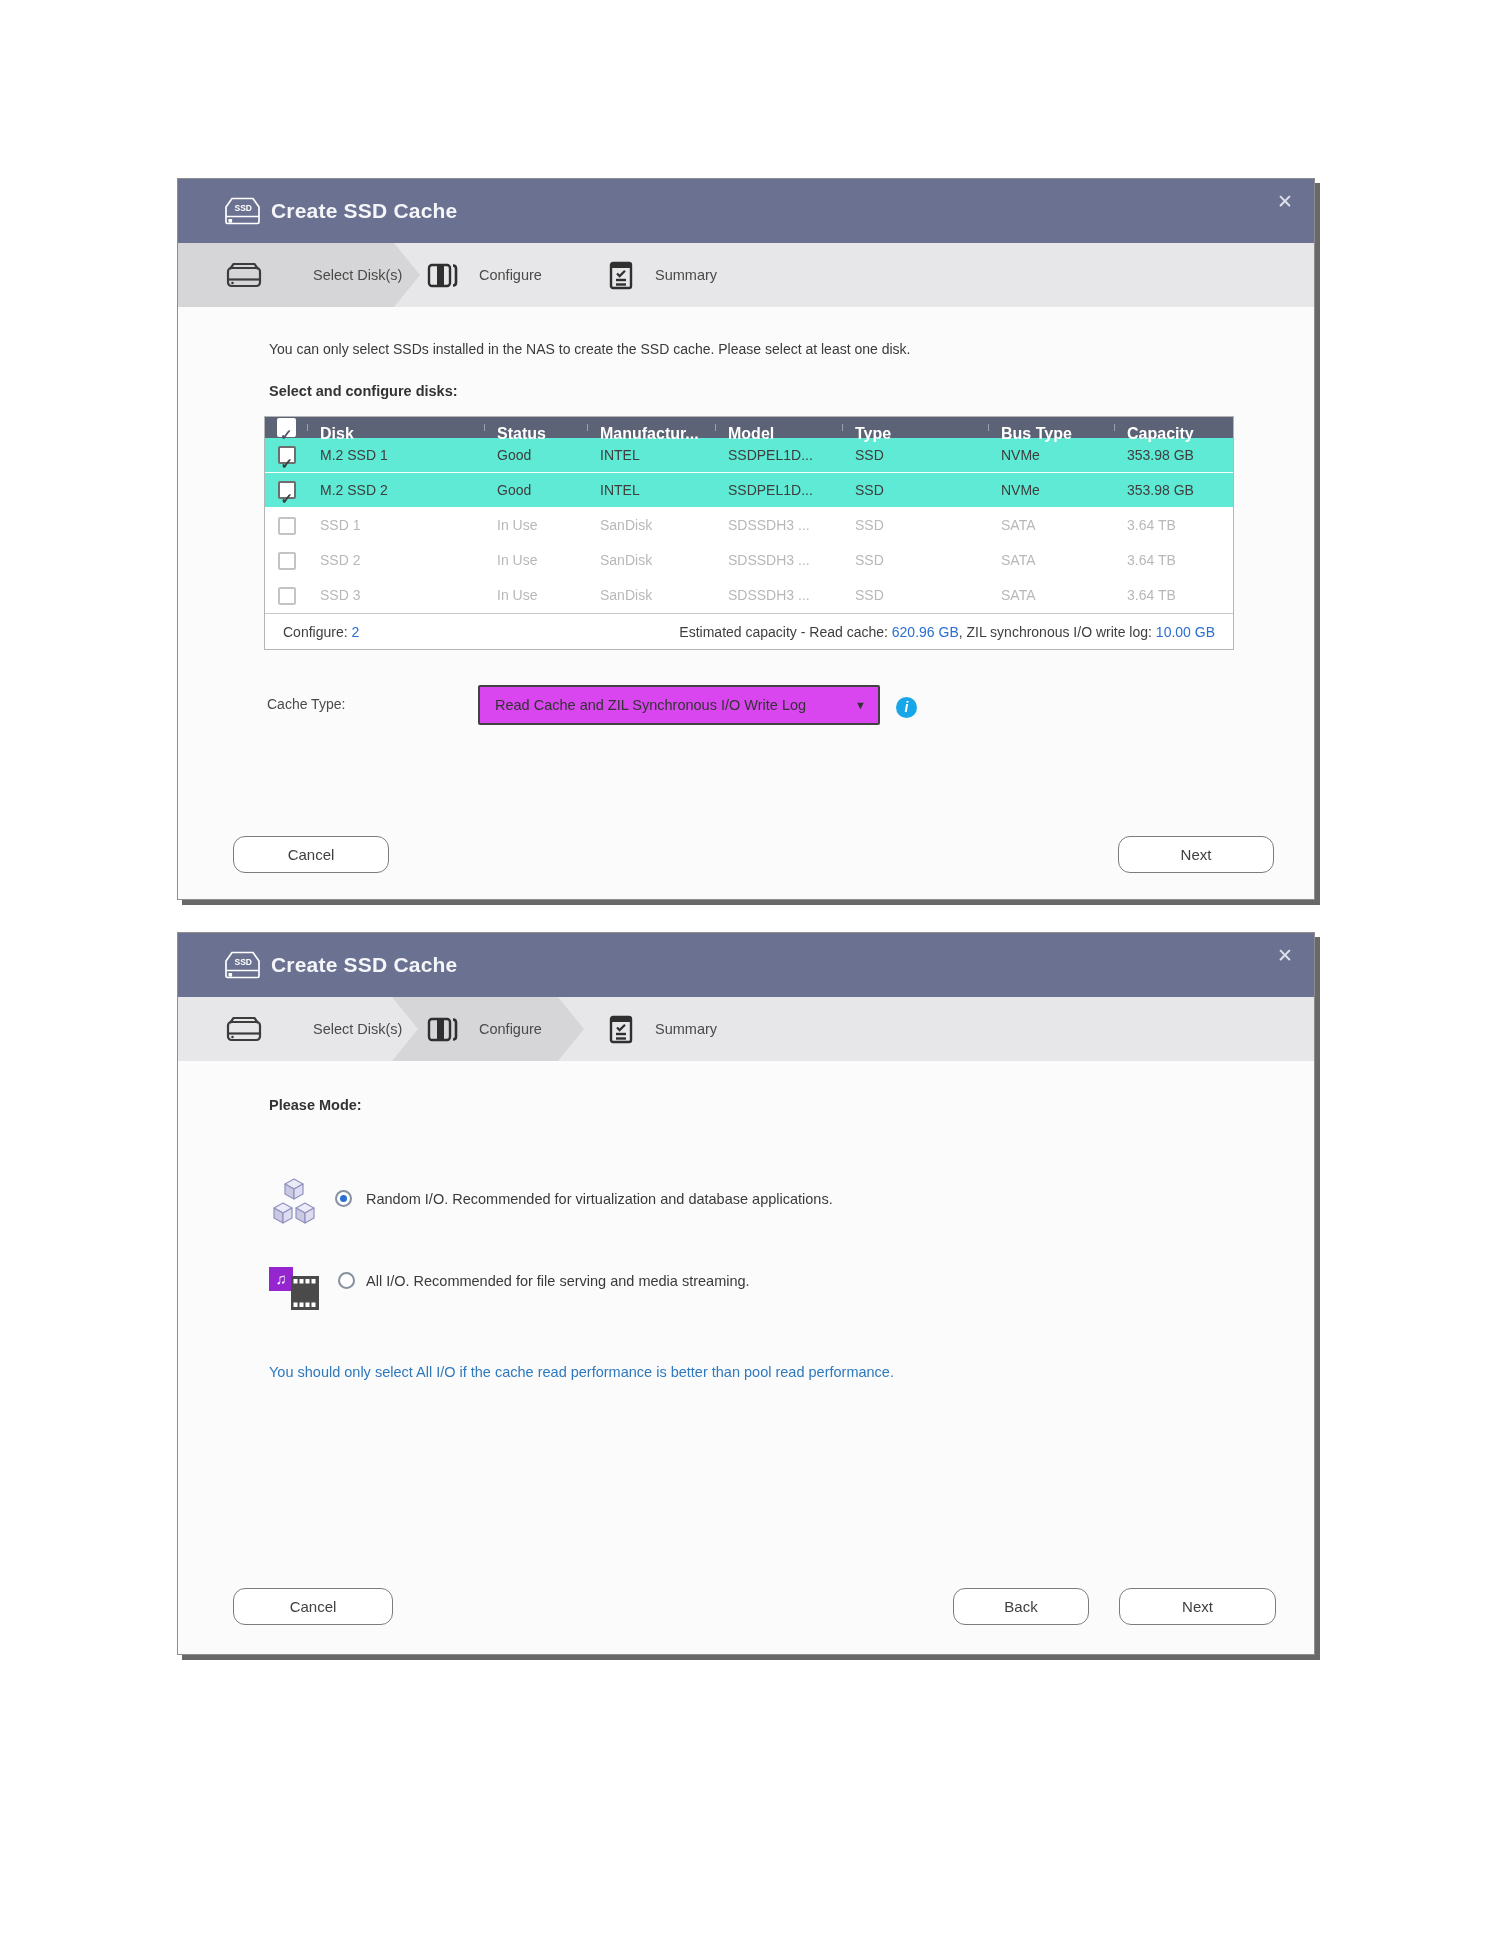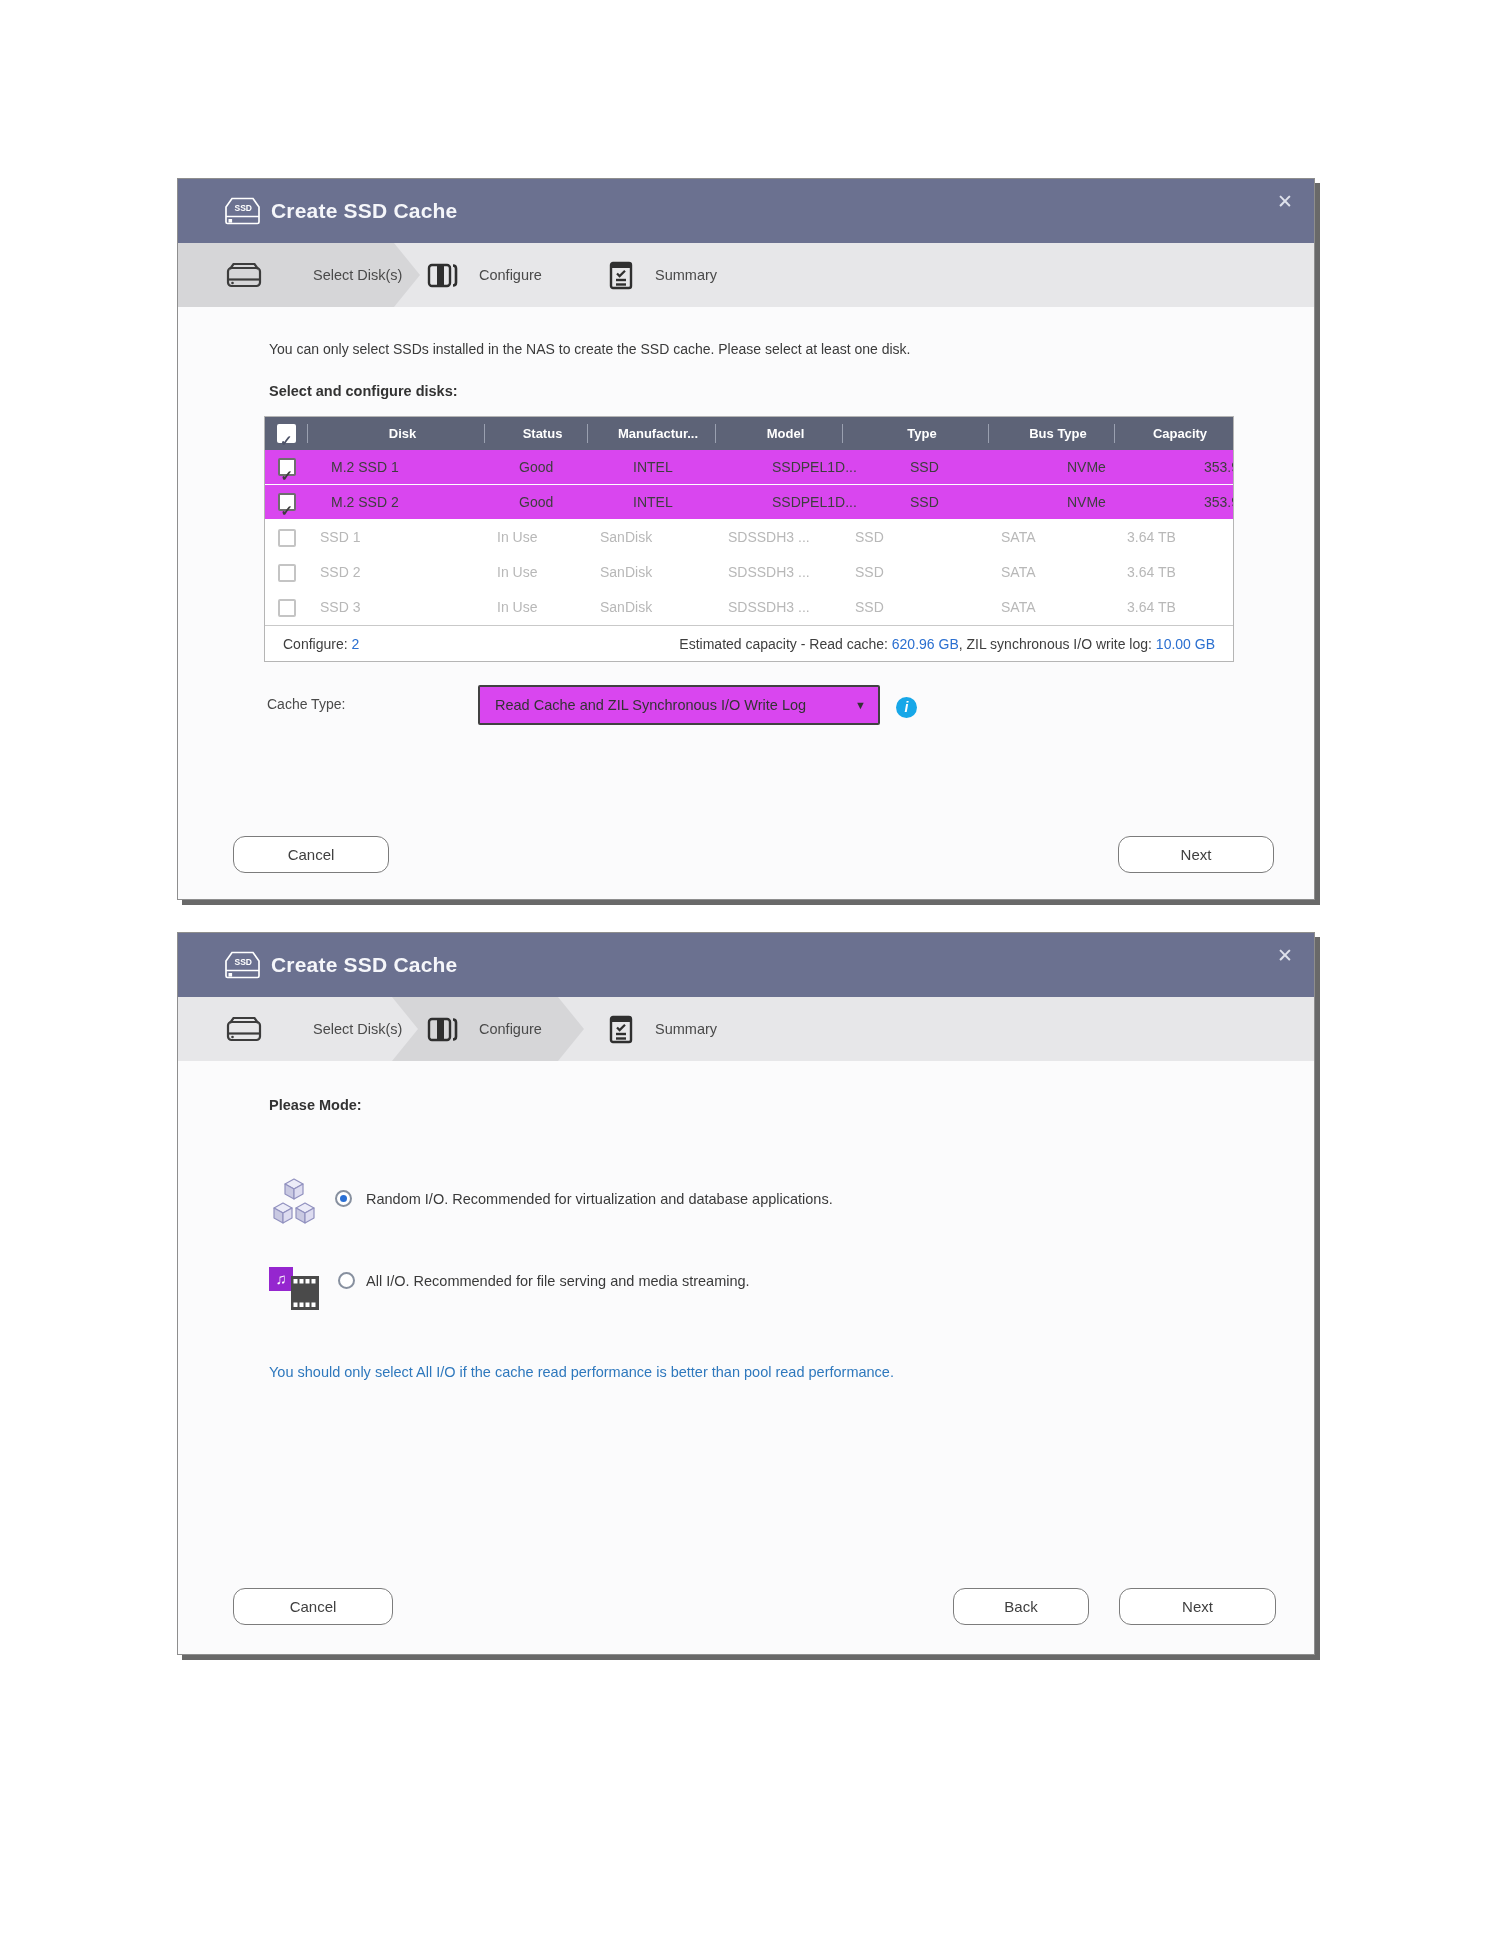--- a/index.html
+++ b/index.html
@@ -32,27 +32,27 @@
   .si1 { left:47px; } .sl1 { left:101px;margin-left:34px; }
   .si2 { left:249px; } .sl2 { left:301px; }
   .si3 { left:430px; } .sl3 { left:477px; }
 
   .instruction { position:absolute; left:91px; top:162px; font-size:14px; color:#3a3a3a; }
   .table-label { position:absolute; left:91px; top:204px; font-size:14.5px; font-weight:bold; color:#333; }
 
   .disk-table { position:absolute; left:86px; top:237px; width:970px; background:#fff;
     border:1px solid #b5b5b5; }
   .trow { display:flex; width:100%; }
-  .thead { height:33px; background:#5d6377; color:#fff; font-size:13px; font-weight:bold;text-align:center; }
+  .thead { height:21px; background:#5d6377; color:#fff; font-size:16px; font-weight:bold; }
   .thead .cell { line-height:33px; position:relative; }
   .thead .cell:not(:last-child)::after { content:""; position:absolute; right:0; top:7px; bottom:7px;
     width:1px; background:#9aa0b0; }
   .tbody-row { height:35px; font-size:14px; color:#3e3e3e; }
   .tbody-row .cell { line-height:35px; white-space:nowrap; overflow:hidden; }
-  .tbody-row.selected { background:#d946ef; border-bottom:1px solid #ffffff;gap:11px; }
+  .tbody-row.selected { background:#5eead4; border-bottom:1px solid #ffffff; }
   .tbody-row.disabled { color:#b8b8b8; }
   .c0 { width:43px; display:flex; align-items:center; justify-content:center; }
   .c1 { width:177px; padding-left:12px; }
   .c2 { width:103px; padding-left:12px; }
   .c3 { width:128px; padding-left:12px; }
   .c4 { width:127px; padding-left:12px; }
   .c5 { width:146px; padding-left:12px; }
   .c6 { width:126px; padding-left:12px; }
   .c7 { flex:1; padding-left:12px; }
 

